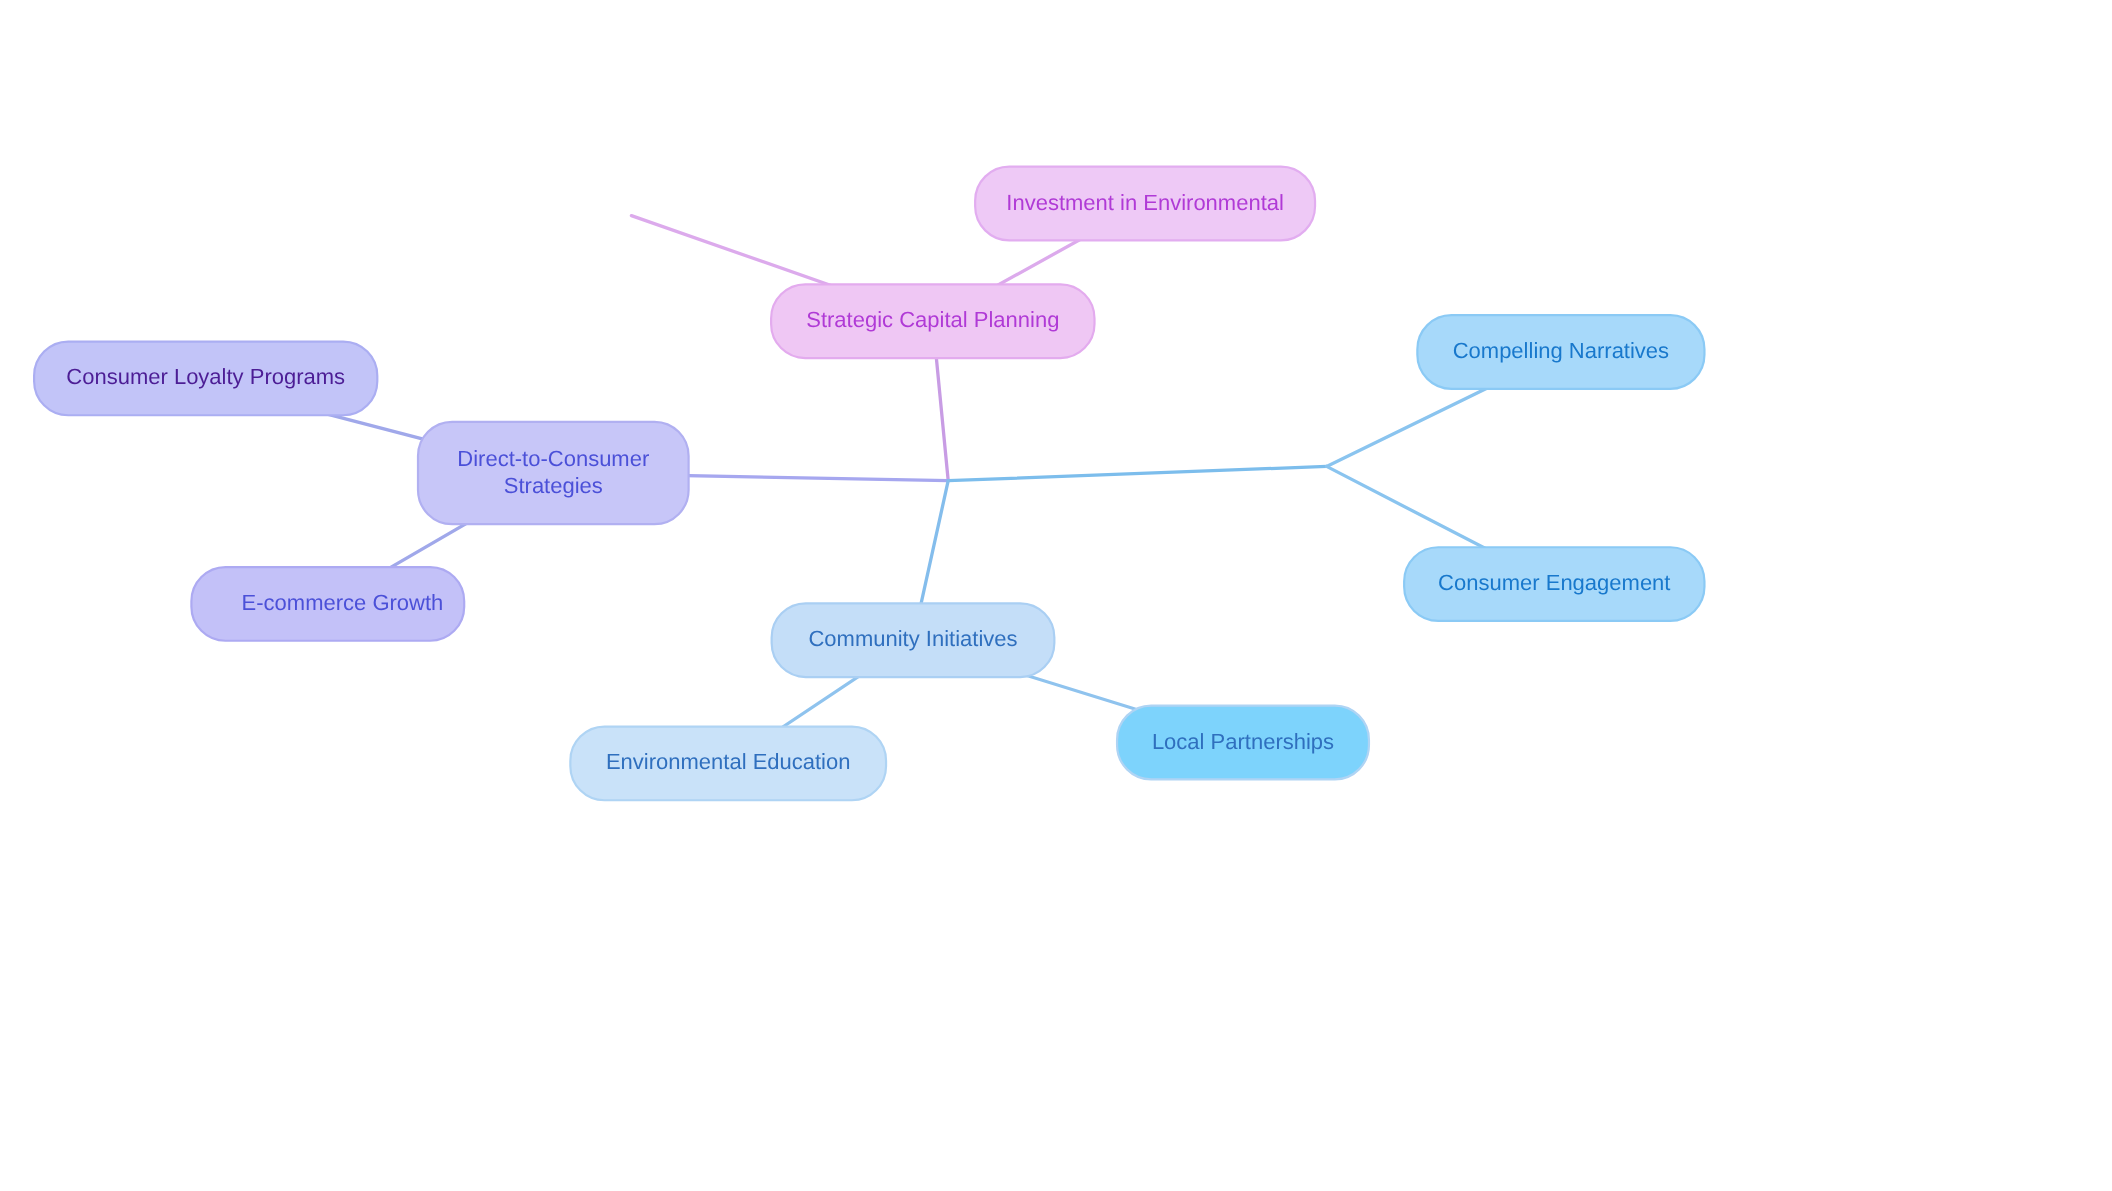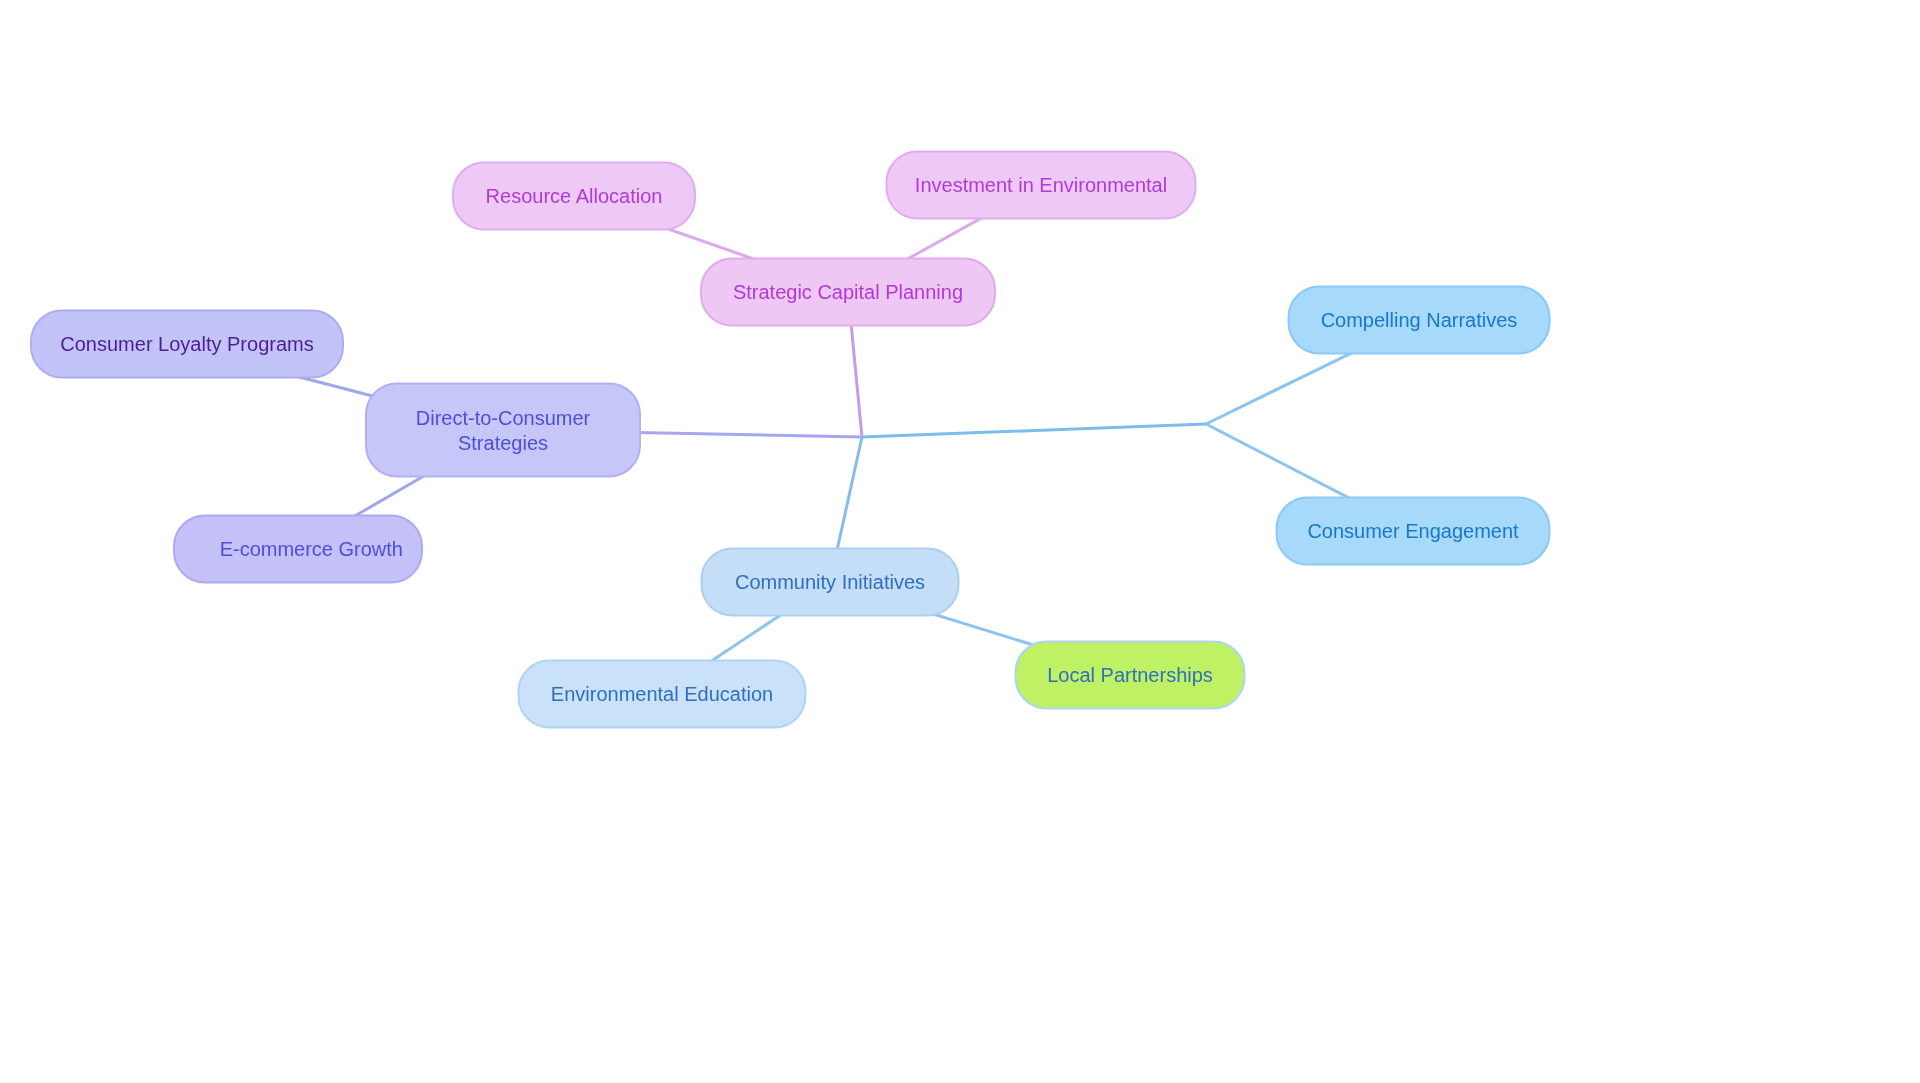--- a/index.html
+++ b/index.html
@@ -61,29 +61,26 @@
       <line x1="862" y1="437" x2="830" y2="582" stroke="#84bdec" stroke-width="3" stroke-linecap="round"></line>
       <line x1="830" y1="582" x2="662" y2="694" stroke="#8fc3ee" stroke-width="3" stroke-linecap="round"></line>
       <line x1="830" y1="582" x2="1130" y2="675" stroke="#8fc3ee" stroke-width="3" stroke-linecap="round"></line>
     </svg>
 
 
   <div class="node" style="left: 848px; top: 292px; width: 296px; height: 69px; background: rgb(239, 199, 244); border-color: rgb(227, 171, 238); color: rgb(176, 58, 214);">
     <span class="label">Strategic Capital Planning</span>
   </div>
 
-  <div class="node" style="left: 574px; top: 196px; width: 244px; height: 69px; background: rgb(238, 201, 246); border-color: rgb(226, 173, 240); color: rgb(176, 58, 214);">
-    <span class="label">Resource Allocation</span>
-  </div>
 
   <div class="node" style="left: 1041px; top: 185px; width: 311px; height: 69px; background: rgb(238, 201, 246); border-color: rgb(226, 173, 240); color: rgb(176, 58, 214);">
     <span class="label">Investment in Environmental</span>
   </div>
 
-  <div class="node" style="left: 503px; top: 430px; width: 276px; height: 95px; background: rgb(199, 198, 248); border-color: rgb(177, 176, 241); color: rgb(75, 80, 216);">
+  <div class="node" style="left: 503px; top: 430px; width: 248px; height: 95px; background: rgb(199, 198, 248); border-color: rgb(177, 176, 241); color: rgb(75, 80, 216);">
     <span class="label">Direct-to-Consumer Strategies</span>
   </div>
 
   <div class="node" style="left: 187px; top: 344px; width: 314px; height: 69px; background: rgb(194, 196, 248); border-color: rgb(171, 174, 242); color: #4c1d95;">
     <span class="label">Consumer Loyalty Programs</span>
   </div>
 
   <div class="node" style="left: 298px; top: 549px; width: 250px; height: 69px; background: rgb(195, 193, 248); border-color: rgb(173, 170, 242); color: rgb(75, 80, 216); justify-content: flex-end;">
     <span class="label">E-commerce Growth</span>
   </div>
@@ -98,17 +95,17 @@
   </div>
 
   <div class="node" style="left: 830px; top: 582px; width: 259px; height: 69px; background: rgb(196, 222, 248); border-color: rgb(170, 207, 243); color: rgb(47, 111, 190);">
     <span class="label">Community Initiatives</span>
   </div>
 
   <div class="node" style="left: 662px; top: 694px; width: 289px; height: 69px; background: rgb(201, 226, 249); border-color: rgb(175, 212, 244); color: rgb(47, 111, 190);">
     <span class="label">Environmental Education</span>
   </div>
 
-  <div class="node" style="left: 1130px; top: 675px; width: 231px; height: 69px; background: #bef264; border-color: rgb(175, 212, 244); color: rgb(47, 111, 190);">
+  <div class="node" style="left: 1130px; top: 675px; width: 231px; height: 69px; background: #7dd3fc; border-color: rgb(175, 212, 244); color: rgb(47, 111, 190);">
     <span class="label">Local Partnerships</span>
   </div>
 
 </div>
 
 </body></html>

